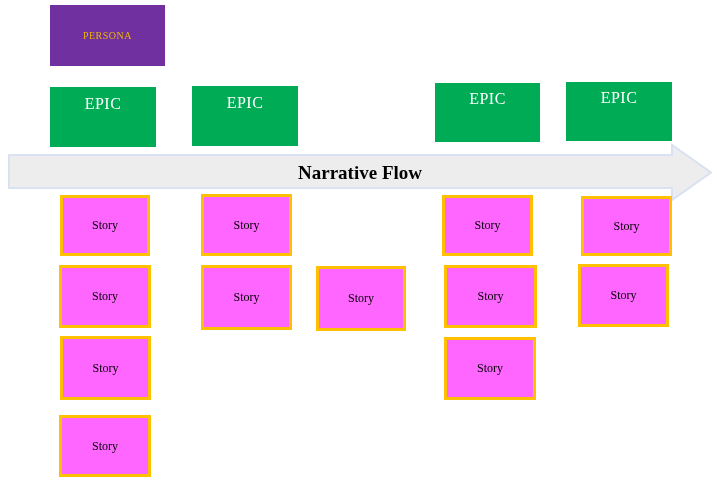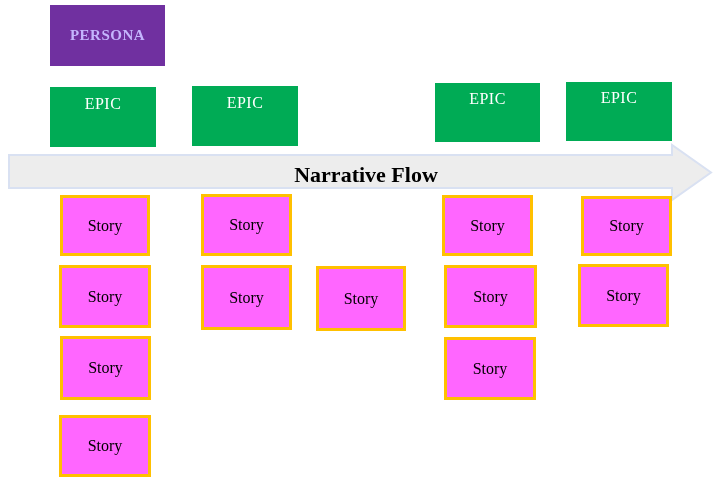--- a/index.html
+++ b/index.html
@@ -17,54 +17,53 @@
   .box {
     position: absolute;
     box-sizing: border-box;
     display: flex;
     align-items: center;
     justify-content: center;
     text-align: center;
   }
   .persona {
     background: var(--persona, #7030A0);
-    color: #c4b5fd;
-    font-size: 15px;
+    color: #eab308;
+    font-size: 10px;
     letter-spacing: 0.5px;
-    font-weight: bold;
   }
   .epic {
     background: var(--epic, #00AB55);
     color: #ffffff;
     font-size: 16px;
     padding-bottom: 27px;
     letter-spacing: 0.5px;
   }
   .story {
     background: var(--story_fill, #FF66FF);
     border: 3px solid var(--story_border, #FFC000);
     color: #000000;
-    font-size: 16px;
+    font-size: 12px;
   }
   .arrow-svg {
     position: absolute;
     left: 0;
     top: 140px;
     width: 717px;
     height: 65px;
   }
   .arrow-label {
     position: absolute;
-    left: 16px;
+    left: 10px;
     top: 162px;
     width: 700px;
     text-align: center;
     font-family: "Liberation Serif", "DejaVu Serif", serif;
     font-weight: bold;
-    font-size: 22px;
+    font-size: 19px;
     color: #000000;
   }
 </style>
 </head>
 <body>
 
 <div class="canvas">
 
   <div class="box persona" style="left:50px; top:5px; width:115px; height:61px;">PERSONA</div>
 

